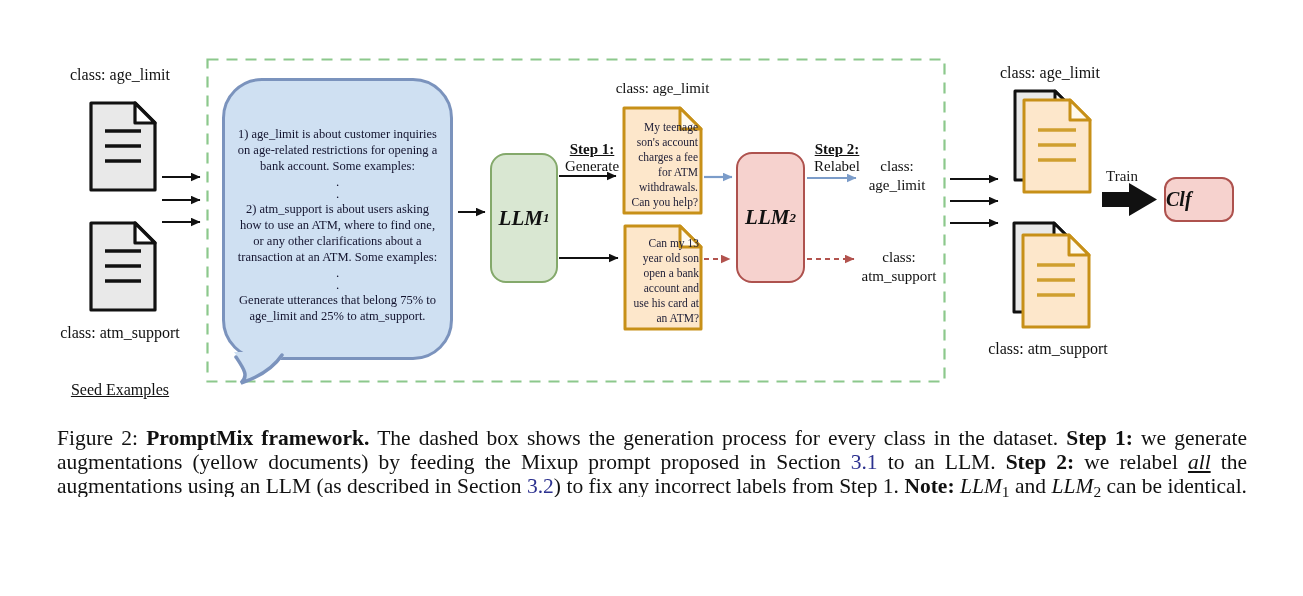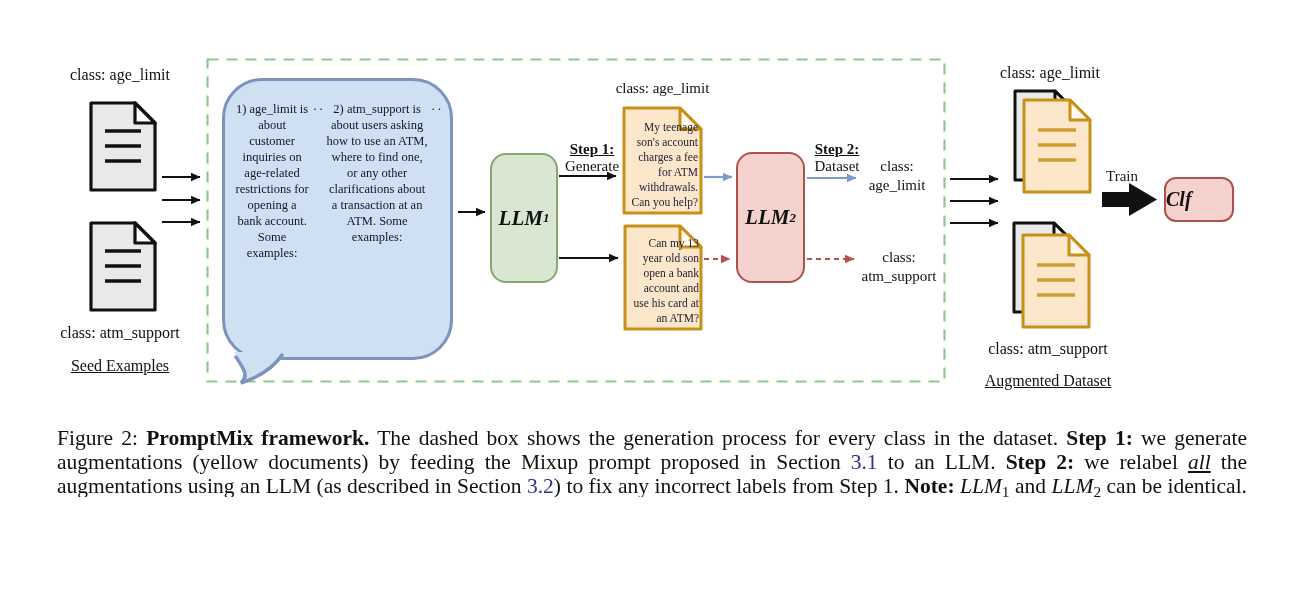--- a/index.html
+++ b/index.html
@@ -14,31 +14,31 @@
   }
   .abs { position: absolute; }
   .ctr { text-align: center; }
 
   
   .svg-layer { position:absolute; left:0; top:0; width:1303px; height:420px; z-index:3; pointer-events:none; }
   .shape { z-index: 2; }
 
   
   .cls-label { font-size:16px; color:#111; }
-  .sec-caption { font-size:16px; text-decoration: underline; color:#111; }
+  .sec-caption { font-size:16px; text-decoration: underline; color:#111;margin-top:24px; }
   .step-label { font-size:15px; line-height:17px; color:#111; }
   .step-label .t { font-weight:bold; text-decoration:underline; }
   .out-label { font-size:15px; line-height:19px; color:#111;font-family:Liberation Serif, serif; }
 
   
   .bubble {
     left:222px; top:78px; width:231px; height:282px;
     background:#cfe0f2; border:3.5px solid #7b93bd; border-radius:40px;
     padding:20px 9px 8px 9px;
-    display:flex; flex-direction:row; justify-content:center; gap:3px;
+    display:flex; flex-direction:column; justify-content:center; gap:3px;
     font-size:12.5px; line-height:16px; color:#13132e; text-align:center;
     z-index:2;
   }
   .bubble-dot { line-height:9px; font-size:13px; }
 
   
   .llm-box {
     display:flex; align-items:center; justify-content:center;
     background:#d9e7d2; border:2.5px solid #84a96b; border-radius:16px;
     font-weight:bold; font-style:italic; font-size:21px; color:#111;
@@ -154,20 +154,21 @@
   <div class="abs ctr cls-label" style="left:38px; top:324px; width:164px;">class: atm_support</div>
   <div class="abs ctr sec-caption" style="left:38px; top:357px; width:164px;">Seed Examples</div>
 
   <div class="abs bubble">
     <div>1) age_limit is about customer inquiries on age-related restrictions for opening a bank account. Some examples:</div>
     <div class="bubble-dot">.</div>
     <div class="bubble-dot">.</div>
     <div>2) atm_support is about users asking how to use an ATM, where to find one, or any other clarifications about a transaction at an ATM. Some examples:</div>
     <div class="bubble-dot">.</div>
     <div class="bubble-dot">.</div>
+    <div>Generate utterances that belong 75% to age_limit and 25% to atm_support.</div>
   </div>
 
   <div class="abs llm-box" style="left:490px; top:153px; width:68px; height:130px;">
     <span>LLM</span>
       <span class="llm-sub">1</span>
   </div>
   <div class="abs ctr step-label" style="left:561px; top:141px; width:62px;">
     <div class="t">Step 1:</div>
     <div>Generate</div>
   </div>
@@ -189,21 +190,21 @@
     </svg>
     <div class="gen-doc-text" style="top:12px;">Can my 13 year old son open a bank account and use his card at an ATM?</div>
   </div>
 
   <div class="abs llm-box pink" style="left:736px; top:152px; width:69px; height:131px;">
     <span>LLM</span>
       <span class="llm-sub">2</span>
   </div>
   <div class="abs ctr step-label" style="left:806px; top:141px; width:62px;">
     <div class="t">Step 2:</div>
-    <div>Dataset</div>
+    <div>Relabel</div>
   </div>
 
   <div class="abs ctr out-label" style="left:855px; top:157px; width:84px;">
     <div>class:</div>
     <div>age_limit</div>
   </div>
   <div class="abs ctr out-label" style="left:853px; top:248px; width:92px;">
     <div>class:</div>
     <div>atm_support</div>
   </div>
@@ -232,21 +233,20 @@
     <svg class="abs" style="left:9px; top:12px;" width="70" height="96" viewBox="0 0 70 96">
       <path d="M2,2 H48 L68,22 V94 H2 Z" fill="#fde7cb" stroke="#c79018" stroke-width="3" stroke-linejoin="round"></path>
       <path d="M48,2 L48,22 H68 Z" fill="#fffaf0" stroke="#c79018" stroke-width="3" stroke-linejoin="round"></path>
       <line x1="16" y1="32" x2="54" y2="32" stroke="#cf9f2f" stroke-width="3.4"></line>
       <line x1="16" y1="47" x2="54" y2="47" stroke="#cf9f2f" stroke-width="3.4"></line>
       <line x1="16" y1="62" x2="54" y2="62" stroke="#cf9f2f" stroke-width="3.4"></line>
     </svg>
   </div>
 
   <div class="abs ctr cls-label" style="left:963px; top:340px; width:170px;">class: atm_support</div>
-  <div class="abs ctr sec-caption" style="left:958px; top:372px; width:180px;">Augmented Dataset</div>
 
   <div class="abs ctr" style="left:1098px; top:168px; width:48px; font-size:15px;">Train</div>
   <div class="abs clf-box" style="left:1164px; top:177px; width:70px; height:45px;">
     <span>Clf</span>
   </div>
 
   <p class="caption"><span class="seg-plain">Figure 2: </span><span class="seg-bold">PromptMix framework.</span><span class="seg-plain"> The dashed box shows the generation process for every class in the dataset. </span><span class="seg-bold">Step 1:</span><span class="seg-plain"> we generate augmentations (yellow documents) by feeding the Mixup prompt proposed in Section </span><span class="seg-link">3.1</span><span class="seg-plain"> to an LLM. </span><span class="seg-bold">Step 2:</span><span class="seg-plain"> we relabel </span><span class="seg-italic-underline">all</span><span class="seg-plain"> the augmentations using an LLM (as described in Section </span><span class="seg-link">3.2</span><span class="seg-plain">) to fix any incorrect labels from Step 1. </span><span class="seg-bold">Note:</span><span class="seg-plain"> </span><span class="seg-math">LLM</span><span class="seg-sub">1</span><span class="seg-plain"> and </span><span class="seg-math">LLM</span><span class="seg-sub">2</span><span class="seg-plain"> can be identical. Refer to Figures </span><span class="seg-link">3</span><span class="seg-plain"> and </span><span class="seg-link">4</span><span class="seg-plain"> for detailed versions of our prompts.</span></p>
 
 
 </div>

